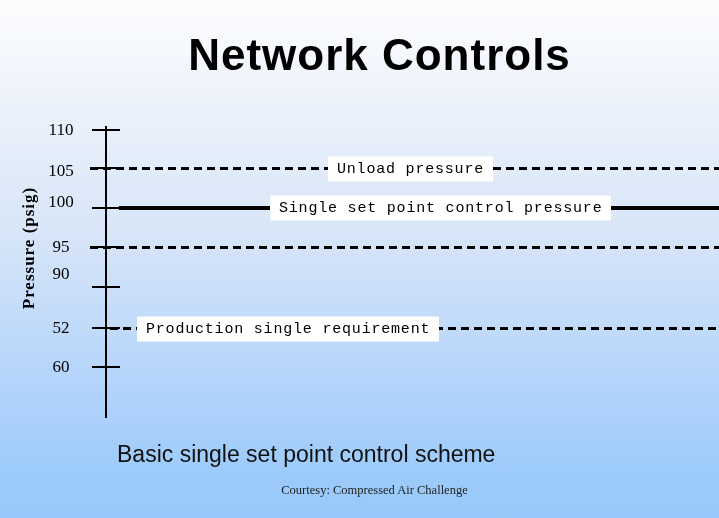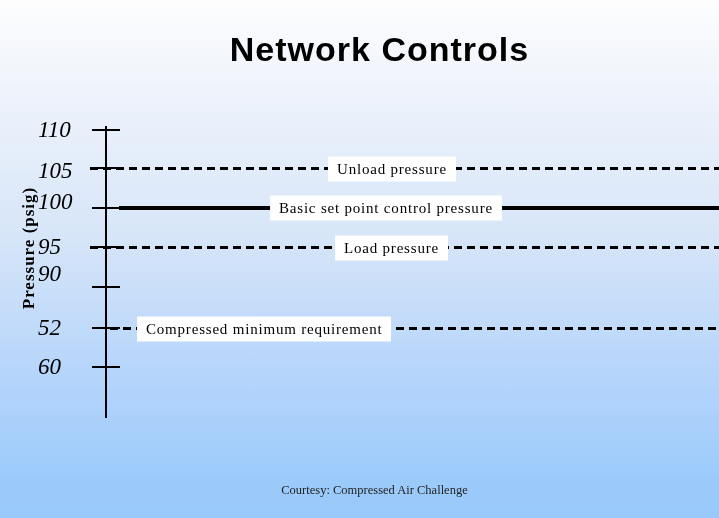--- a/index.html
+++ b/index.html
@@ -7,51 +7,51 @@
     position:relative;
     width:719px;height:518px;
     overflow:hidden;
     background:linear-gradient(180deg,#fdfdfe 0%,#eef3fb 18%,#d6e5f8 46%,#b6d5fb 72%,#9ccbfa 92%,#99c9fa 100%);
     font-family:"Liberation Sans",sans-serif;
     color:#000;
   }
   .title{
     position:absolute;left:40px;right:0;top:30px;
     text-align:center;
-    font-size:34px;font-weight:bold;letter-spacing:1px;
+    font-size:44px;font-weight:bold;letter-spacing:1px;
     font-family:"Liberation Sans",sans-serif;
   }
   
   .chart{position:absolute;left:0;top:0;width:719px;height:518px;}
   .y-axis-line{
     position:absolute;left:105px;top:126px;width:2px;height:292px;background:#000;
   }
   .tick{position:absolute;left:92px;width:28px;height:2px;background:#000;}
   .tick-label{
-    position:absolute;left:38px;width:46px;text-align:left;
+    position:absolute;left:38px;width:46px;text-align:center;
     font-family:"Liberation Serif","DejaVu Serif",serif;
-    font-size:23px;line-height:22px;font-style:italic;
+    font-size:17px;line-height:22px;
   }
   .y-axis-title{
     position:absolute;left:29px;top:248px;
     transform:translate(-50%,-50%) rotate(-90deg);
     white-space:nowrap;
     font-family:"Liberation Serif","DejaVu Serif",serif;
     font-size:17px;font-weight:bold;letter-spacing:1px;
   }
   .hline{position:absolute;}
   .hline.dashed{
     height:3px;
     background:repeating-linear-gradient(90deg,#000 0,#000 8px,transparent 8px,transparent 13px);
   }
   .hline.solid-thick{height:4px;background:#000;}
   .line-label{
     position:absolute;transform:translateY(-50%);
     background:#ffffff;
-    font-family:Liberation Serif, serif;
+    font-family:Liberation Mono, monospace;
     font-size:15px;letter-spacing:0.8px;
     padding:4px 9px;white-space:nowrap;
   }
   .caption{
     position:absolute;left:117px;top:441px;
     font-size:23px;color:#111;
     font-family:"Liberation Sans",sans-serif;
   }
   .credit{
     position:absolute;left:30px;right:0;top:483px;
@@ -87,21 +87,21 @@
     <div class="tick-label" style="top:263px">90</div>
     <div class="tick-label" style="top:317px">52</div>
     <div class="tick-label" style="top:356px">60</div>
 
     <div class="hline dashed" style="left:90px;top:167px;width:629px"></div>
     <div class="hline solid-thick" style="left:119px;top:206px;width:600px"></div>
     <div class="hline dashed" style="left:90px;top:246px;width:629px"></div>
     <div class="hline dashed" style="left:110px;top:327px;width:609px"></div>
 
     <div class="line-label" style="left:328px;top:169px">Unload pressure</div>
-    <div class="line-label" style="left:270px;top:208px">Basic set point control pressure</div>
-    <div class="line-label" style="left:335px;top:248px">Load pressure</div>
-    <div class="line-label" style="left:137px;top:329px">Compressed minimum requirement</div>
+    <div class="line-label" style="left:270px;top:208px">Single set point control pressure</div>
+    <div class="line-label" style="left:137px;top:329px">Production single requirement</div>
 
   </div>
 
+  <div class="caption">Basic single set point control scheme</div>
   <div class="credit">Courtesy: Compressed Air Challenge</div>
 
 </div>
 
 </body></html>

